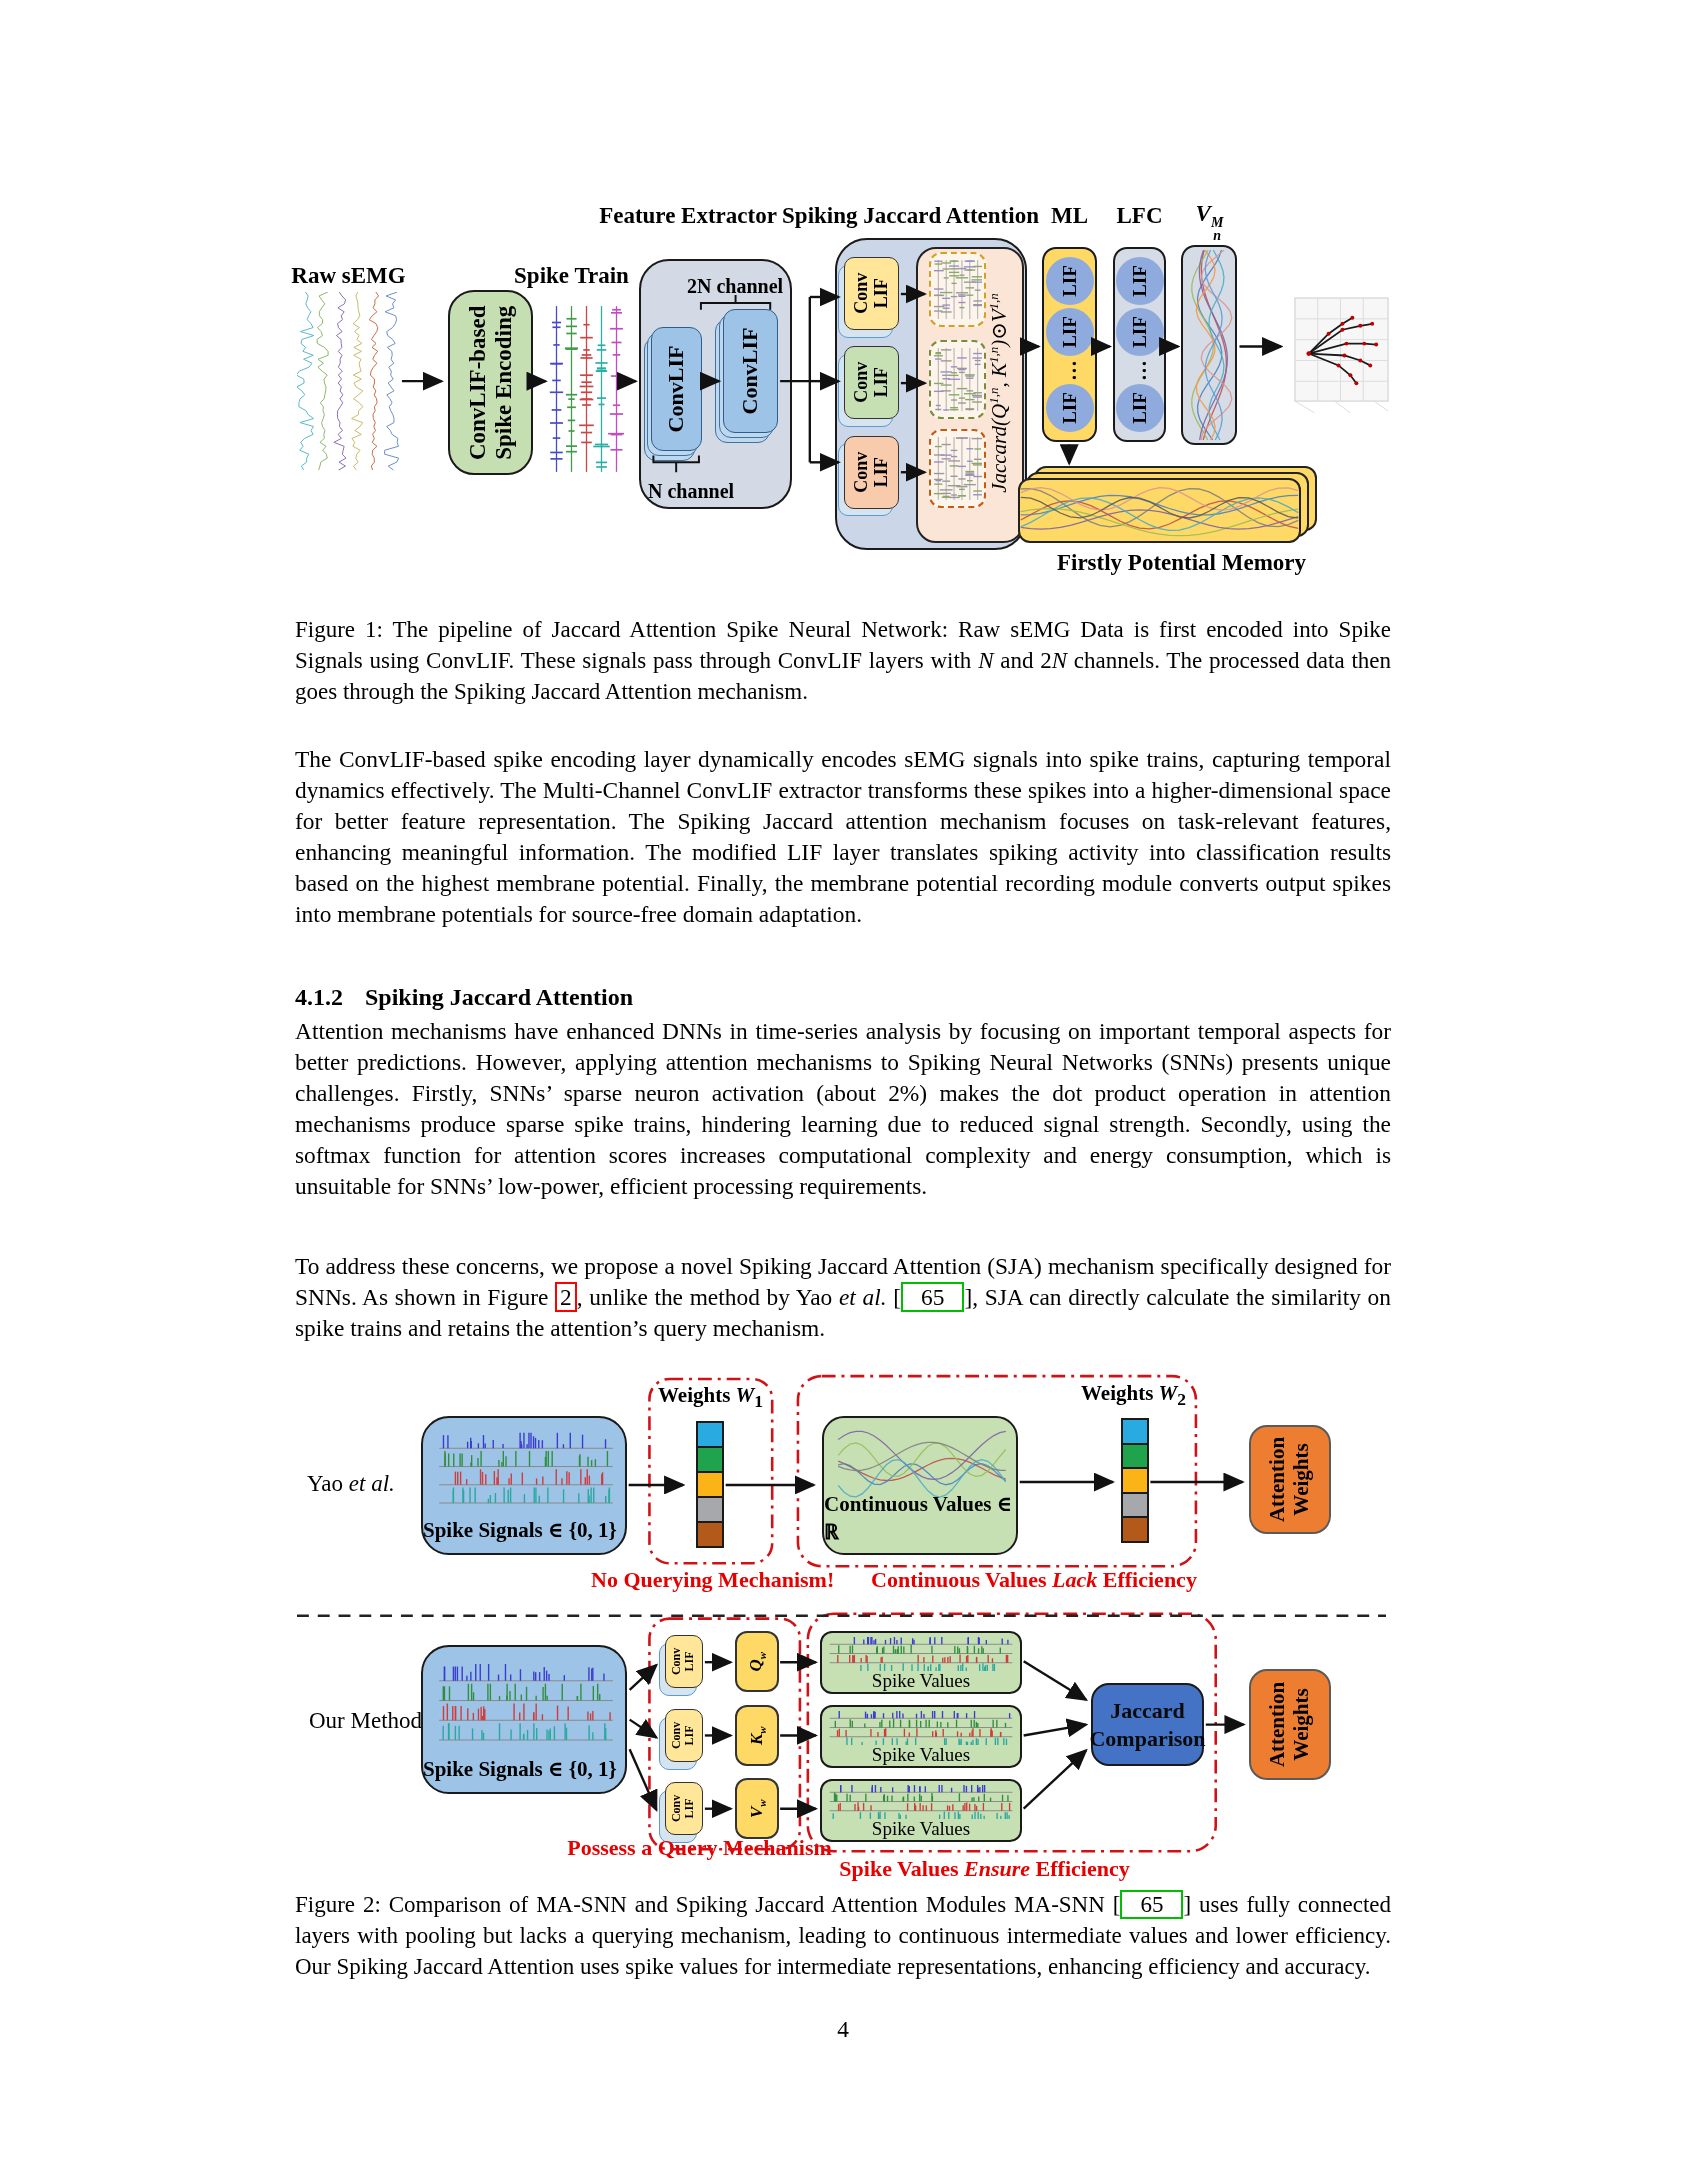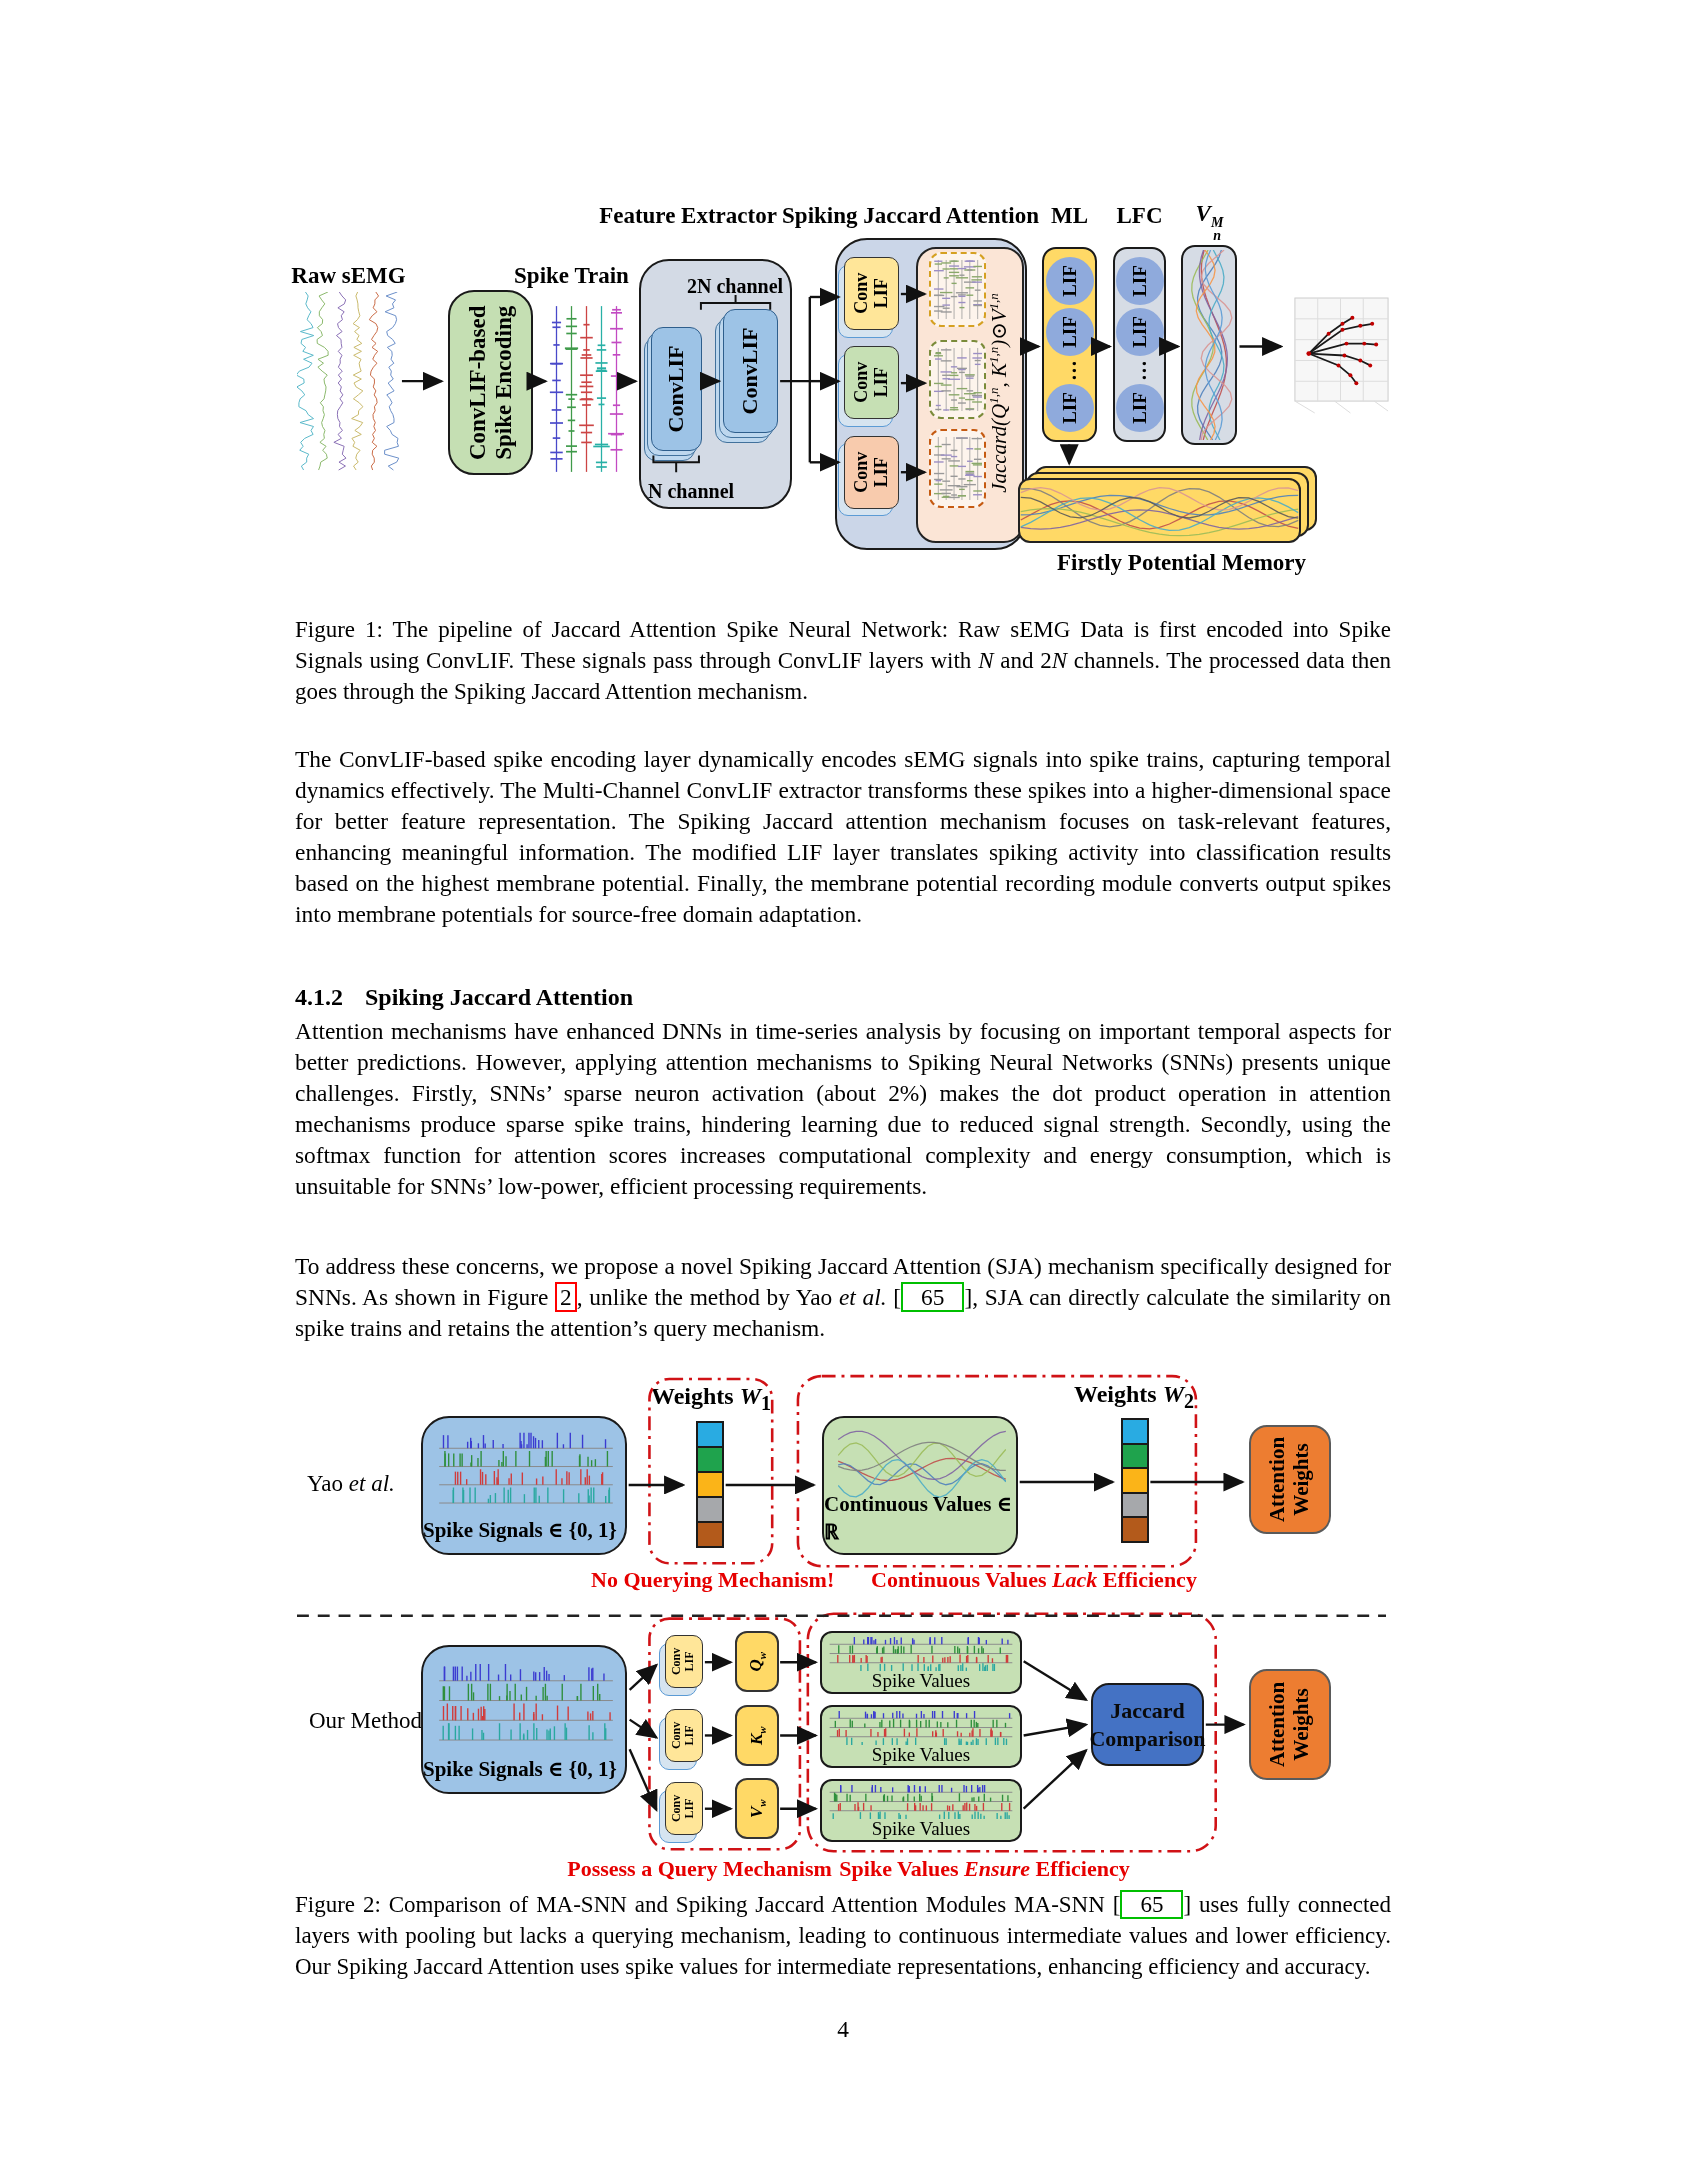--- a/index.html
+++ b/index.html
@@ -51,21 +51,21 @@
   
   .bluebox{position:absolute;box-sizing:border-box;background:#9dc3e6;border:2.5px solid #1a1a1a;border-radius:28px;
            display:flex;flex-direction:column;align-items:flex-start;justify-content:flex-end;padding-bottom:10px;}
   .bluebox .boxlab{font-weight:bold;font-size:21px;}
   .greenbox{position:absolute;box-sizing:border-box;background:#c6e0b4;border:2.5px solid #1a1a1a;border-radius:22px;
             display:flex;flex-direction:column;align-items:center;justify-content:flex-end;padding-bottom:8px;}
   .greenbox .boxlab{font-weight:bold;font-size:21px;}
   .svbox{position:absolute;box-sizing:border-box;background:#c6e0b4;border:2px solid #1a1a1a;border-radius:12px;
          display:flex;flex-direction:column;align-items:center;}
   .svbox .boxlab{font-size:19px;line-height:1.1;}
-  .wlabel{position:absolute;font-weight:bold;font-size:24px;text-align:center;white-space:nowrap;}
+  .wlabel{position:absolute;font-weight:bold;font-size:21px;text-align:center;white-space:nowrap;}
   .wbar{position:absolute;display:flex;flex-direction:column;}
   .wbar div{flex:1;border:2px solid #1a1a1a;margin-top:-2px;}
   .wbar div:first-child{margin-top:0;}
   .orangebox{position:absolute;box-sizing:border-box;background:#ed7d31;border:2px solid #5a5a5a;border-radius:18px;
              display:flex;align-items:center;justify-content:center;}
   .orangebox .vtext2{font-size:21px;}
   .goldbox{position:absolute;box-sizing:border-box;background:#ffd966;border:2px solid #333;border-radius:12px;
            display:flex;align-items:center;justify-content:center;}
   .goldbox .vtext{font-style:italic;font-size:17px;}
   .goldbox sub{font-size:11px;}
@@ -1191,21 +1191,21 @@
       <span>Comparison</span>
     </div>
 
     <div class="orangebox" style="left:1249px;top:298px;width:82px;height:111px;">
       <div class="vtext2">
           <span>Attention</span>
           <span>Weights</span>
         </div>
     </div>
 
-    <div class="redlab" style="left:561px;top:485px;width:277px;">Possess a Query Mechanism</div>
+    <div class="redlab" style="left:561px;top:464px;width:277px;">Possess a Query Mechanism</div>
     <div class="redlab" style="left:826px;top:485px;width:317px;"><span>Spike Values </span><i>Ensure</i><span> Efficiency</span></div>
 
     <svg class="overlay" width="1683" height="523" viewBox="0 0 1700 528">
       <defs>
         <marker id="m2" markerWidth="9" markerHeight="8" refX="8" refY="4" orient="auto">
           <path d="M0,0 L9,4 L0,8 z" fill="#111"></path>
         </marker>
       </defs>
       <g fill="none" stroke="#d01216" stroke-width="2.6" stroke-dasharray="14 6 3 6">
         <rect x="656" y="8" width="124" height="186" rx="20"></rect>

